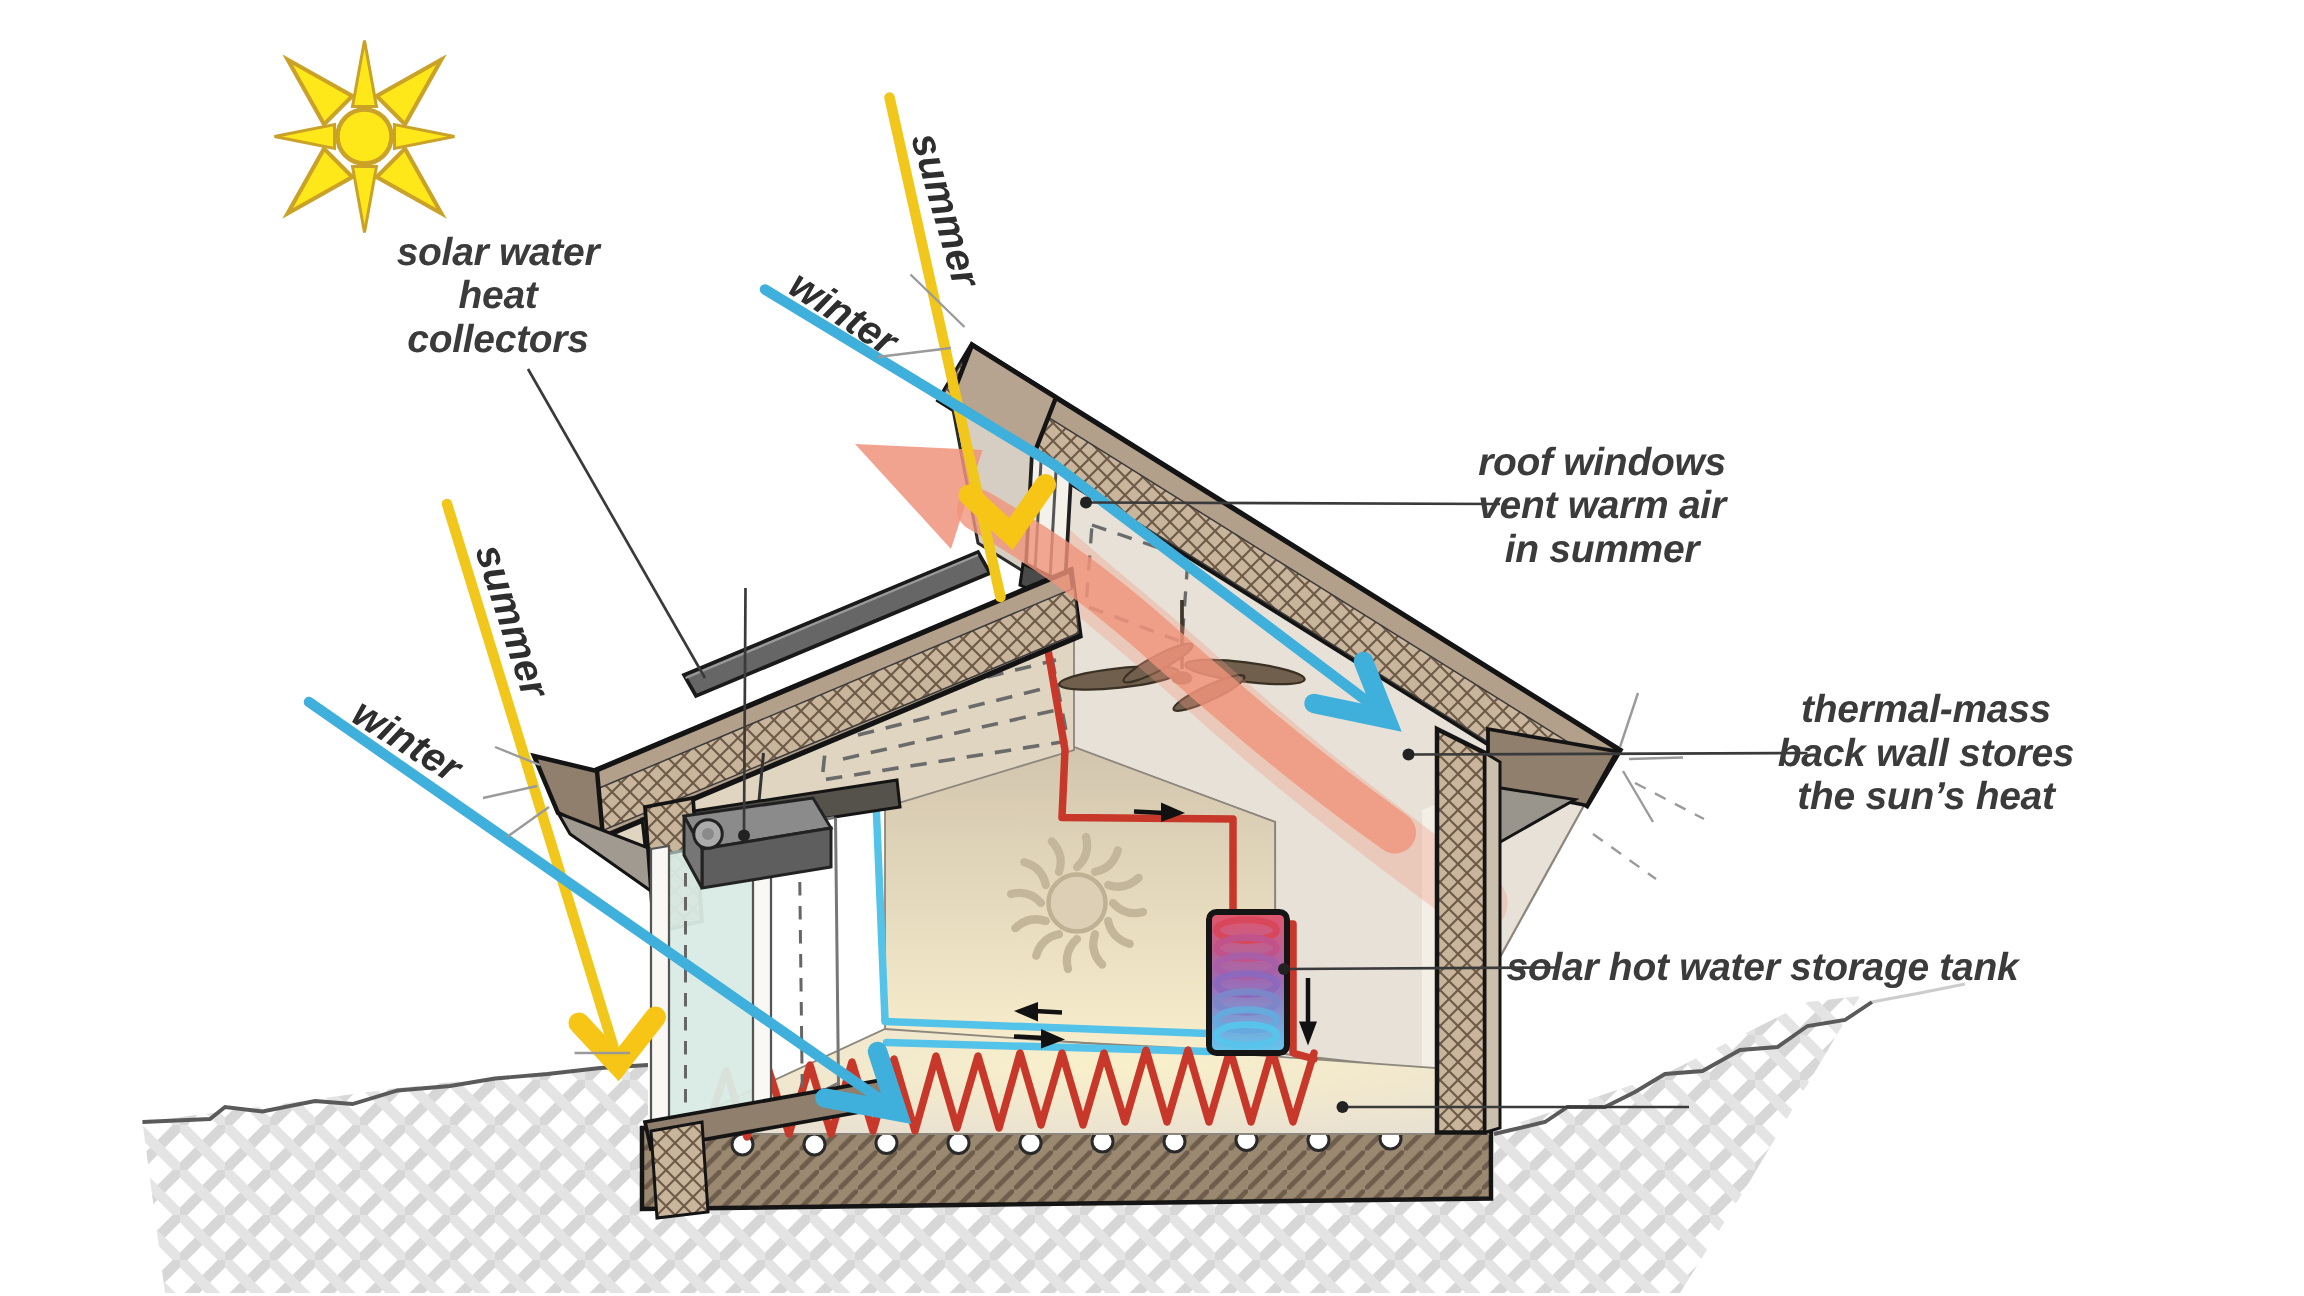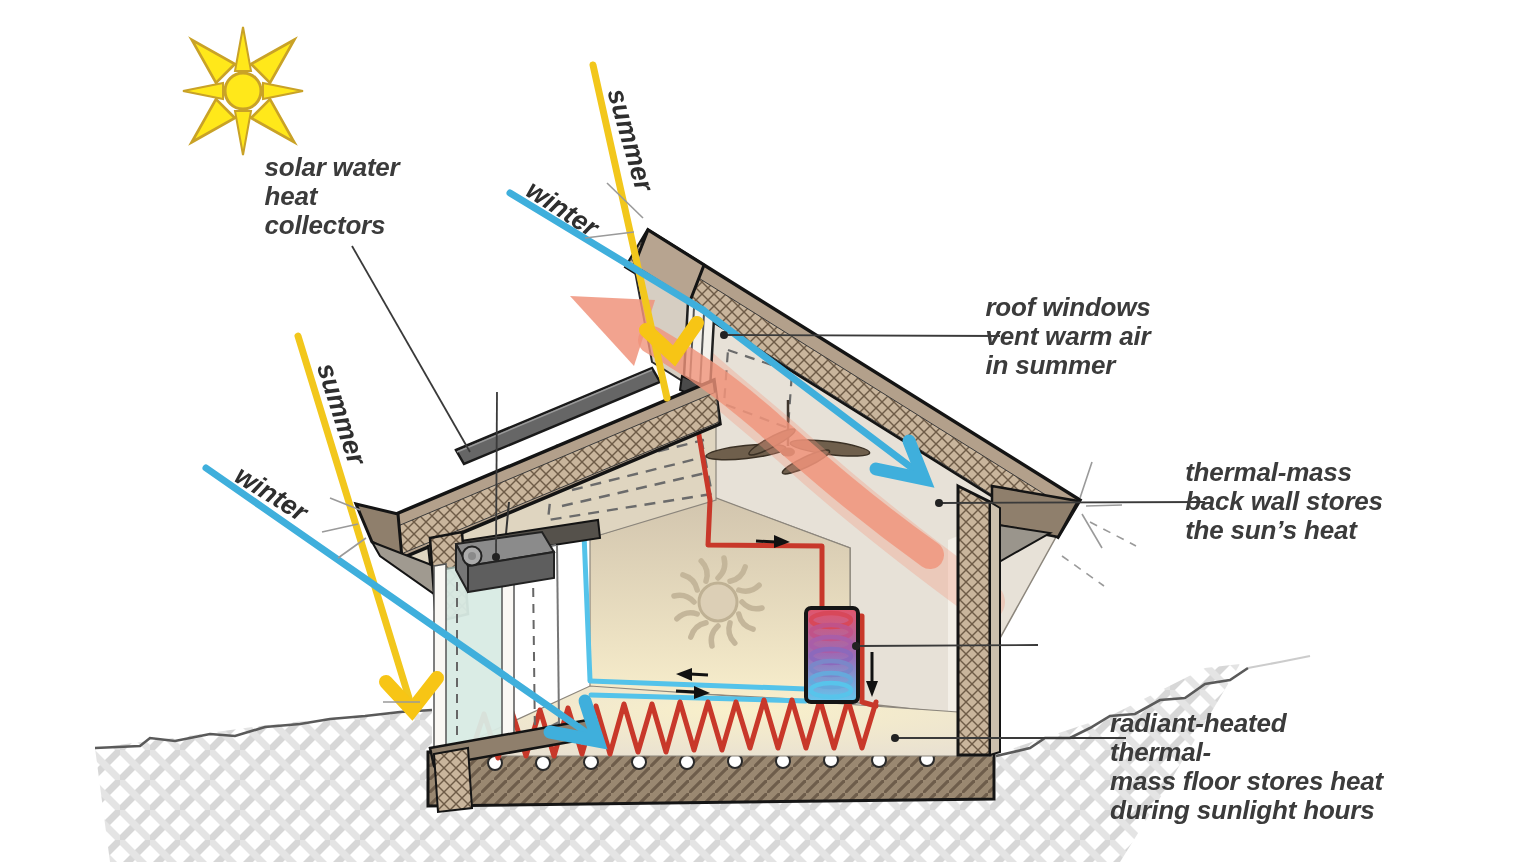--- a/index.html
+++ b/index.html
@@ -1,21 +1,21 @@
 <!DOCTYPE html>
 <html><head>
 <meta charset="utf-8">
 <style>
   html,body{margin:0;padding:0;background:#fff;}
   #stage{position:relative;width:1536px;height:864px;background:#fff;overflow:hidden;
          font-family:"Liberation Sans",sans-serif;}
   #scene{position:absolute;left:0;top:0;}
   .lbl{position:absolute;transform:translate(-50%,-50%);
        font:italic 600 26px/1.12 "Liberation Sans",sans-serif;color:#3b3b3b;
-       text-align:left;white-space:pre-line;letter-spacing:-0.2px;z-index:10;}
+       text-align:center;white-space:pre-line;letter-spacing:-0.2px;z-index:10;}
   .ray-lbl{position:absolute;font:italic 600 27px/1 "Liberation Sans",sans-serif;
        color:#2e2e2e;white-space:nowrap;z-index:10;}
 </style>
 </head>
 <body>
 
 <div id="stage">
 
 <svg id="scene" width="1536" height="864" viewBox="0 0 1536 864">
   <defs>
@@ -294,22 +294,20 @@
 
 <div class="lbl" style="left:332px;top:197px">solar water
 heat
 collectors</div>
 <div class="lbl" style="left:1284px;top:502px">thermal-mass
 back wall stores
 the sun’s heat</div>
 <div class="lbl" style="left:1068px;top:337px">roof windows
 vent warm air
 in summer</div>
-<div class="lbl" style="left:1252px;top:767px">radiant-heated thermal-
-mass floor stores heat
-during sunlight hours</div>
+<div class="lbl" style="left:1175px;top:645px">solar hot water storage tank</div>
 
 <div class="ray-lbl" style="left:630px;top:140px;transform:translate(-50%,-50%) rotate(74deg)">summer</div>
 <div class="ray-lbl" style="left:562px;top:209px;transform:translate(-50%,-50%) rotate(33deg)">winter</div>
 <div class="ray-lbl" style="left:341px;top:414px;transform:translate(-50%,-50%) rotate(72deg)">summer</div>
 <div class="ray-lbl" style="left:271px;top:494px;transform:translate(-50%,-50%) rotate(32deg)">winter</div>
 
 </div>
 
 </body></html>

